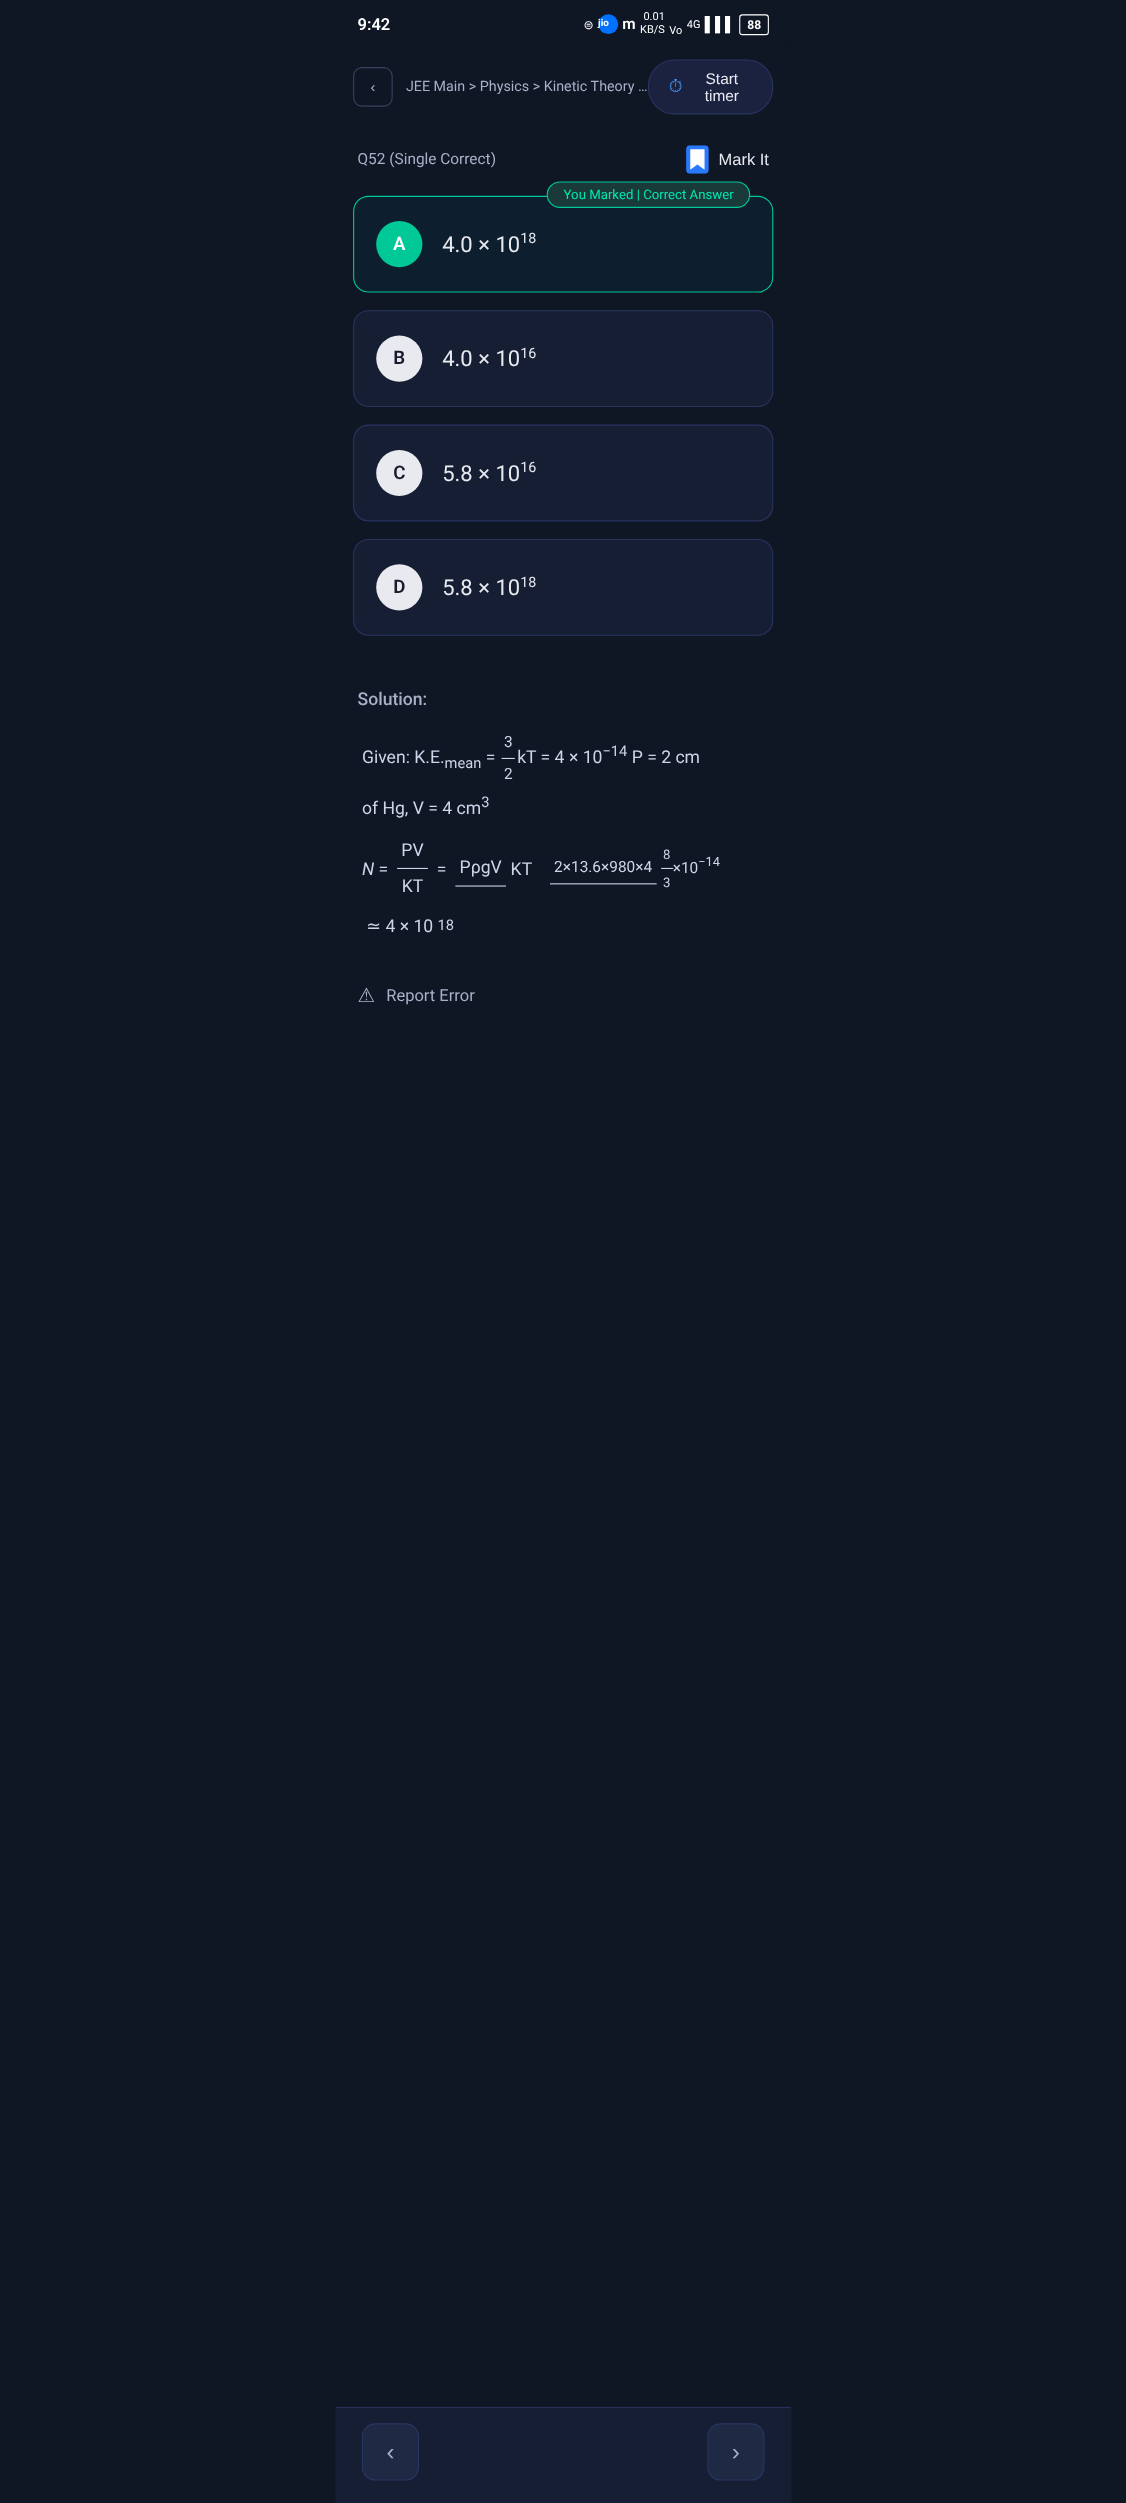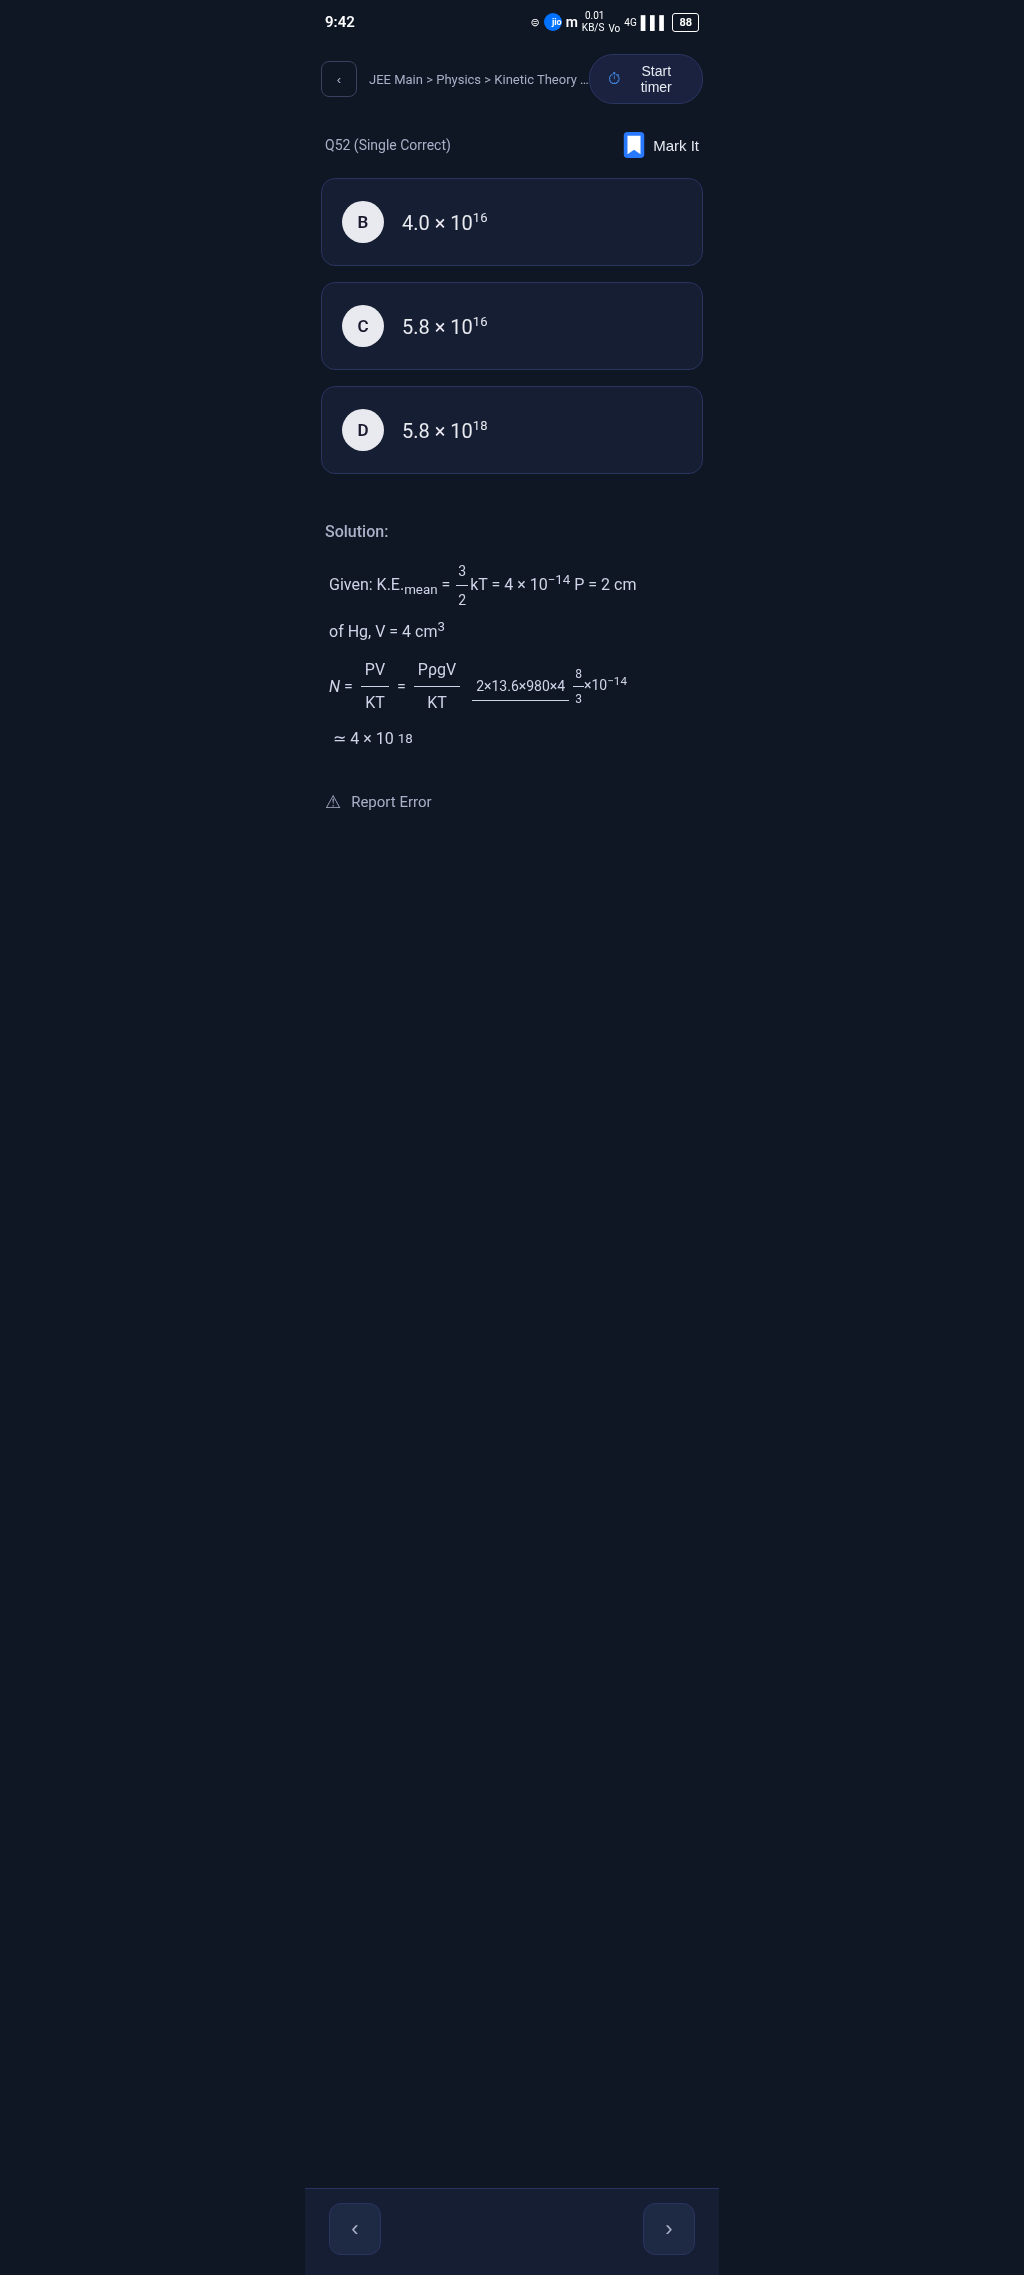--- a/index.html
+++ b/index.html
@@ -264,21 +264,21 @@
 
     .jio-icon {
       display: inline-block;
       background: #0072ff;
       color: #fff;
       border-radius: 50%;
       width: 18px;
       height: 18px;
       font-size: 9px;
       font-weight: bold;
-      text-align: right;
+      text-align: left;
       line-height: 18px;
     }
   </style>
 </head>
 <body>
 
 <div class="status-bar">
   <span class="status-time">9:42</span>
   <div class="status-icons">
     <span style="font-size:11px;">⊜</span>
@@ -314,20 +314,29 @@
     <svg class="bookmark-icon" viewBox="0 0 22 28" fill="none" xmlns="http://www.w3.org/2000/svg">
       <rect width="22" height="28" rx="4" fill="#2979ff"></rect>
       <path d="M4 4h14v20l-7-5-7 5V4z" fill="#fff"></path>
     </svg>
     <span>Mark It</span>
   </button>
 </div>
 
 <div class="options-container">
 
+  <div class="option-card correct">
+    <span class="correct-badge">
+      <span>You Marked | Correct Answer</span>
+    </span>
+    <div class="option-letter correct-letter">A</div>
+    <span class="option-text">
+      4.0 × 10<sup>18</sup>
+    </span>
+  </div>
 
   <div class="option-card">
     <div class="option-letter normal-letter">B</div>
     <span class="option-text">
       4.0 × 10<sup>16</sup>
     </span>
   </div>
 
   <div class="option-card">
     <div class="option-letter normal-letter">C</div>
@@ -359,21 +368,21 @@
       of Hg, V = 4 cm<sup>3</sup>
     </span>
     <br>
     <span style="display:flex;align-items:center;flex-wrap:wrap;gap:4px;margin-top:6px;">
       <i>N</i> =&nbsp;
       <span style="display:inline-flex;flex-direction:column;align-items:center;vertical-align:middle;">
         <span style="border-bottom:1.5px solid #d0d4e8;padding:0 4px;">PV</span>
         <span style="padding:0 4px;">KT</span>
       </span>
       &nbsp;=&nbsp;
-      <span style="display:inline-flex;flex-direction:column;align-items:center;vertical-align:middle;">
+      <span style="display:inline-flex;flex-direction:row;align-items:center;vertical-align:middle;">
         <span style="border-bottom:1.5px solid #d0d4e8;padding:0 4px;">PρgV</span>
         <span style="padding:0 4px;">KT</span>
       </span>
       &nbsp;
       <span style="display:inline-flex;align-items:center;vertical-align:middle;">
         <span style="border-bottom:1.5px solid #d0d4e8;padding:0 4px;font-size:14px;">2×13.6×980×4</span>
         <span style="padding:0 4px;font-size:14px;"><span style="display:inline-flex;flex-direction:column;align-items:center;vertical-align:middle;">
               <span style="border-bottom:1px solid #d0d4e8;padding:0 2px;font-size:12px;">8</span>
               <span style="font-size:12px;">3</span>
             </span>×10<sup>−14</sup></span>

